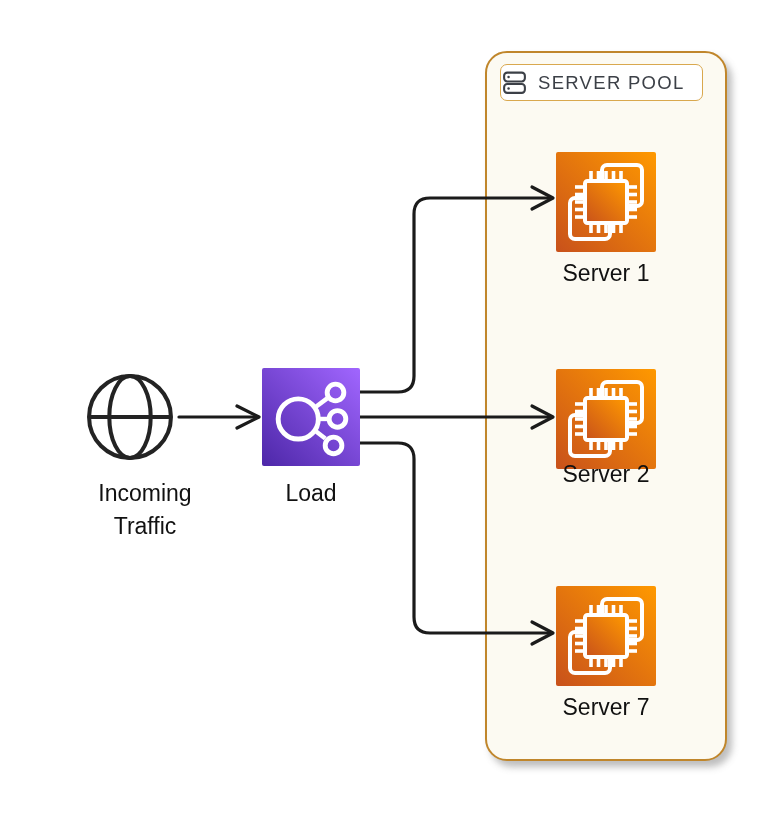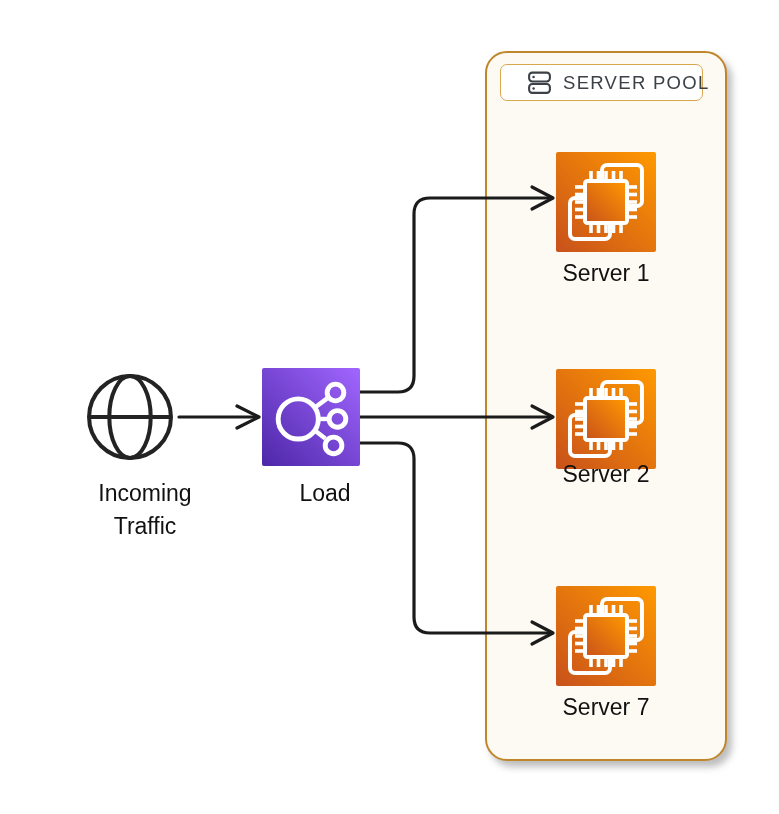--- a/index.html
+++ b/index.html
@@ -26,21 +26,21 @@
   .pool-badge {
     position: absolute;
     left: 13px; top: 11px;
     width: 203px; height: 37px;
     background: #ffffff;
     border: 1.5px solid #D9A84E;
     border-radius: 7px;
     display: flex;
     align-items: center;
     gap: 10px;
-    padding-left: 25px;
+    padding-left: 0;
     box-sizing: border-box;
   }
   .pool-badge .stack-icon { width: 27px; height: 27px; flex: 0 0 auto; }
   .pool-label {
     font-size: 18.5px;
     letter-spacing: 1.3px;
     color: #3C4047;
     white-space: nowrap;
   }
 
@@ -73,21 +73,21 @@
   
   .node-label {
     position: absolute;
     width: 180px;
     text-align: center;
     font-size: 23px;
     line-height: 33px;
     color: #111111;
   }
   .incoming-label { left: 55px;  top: 477px; }
-  .lb-label       { left: 235px; top: 477px; }
+  .lb-label       { left: 221px; top: 477px; }
   .server-label   { left: 516px; width: 180px; line-height: 28px; }
   .server-label-1 { top: 259px; }
   .server-label-2 { top: 460px; text-align: center; }
   .server-label-3 { top: 693px; }
 </style>
 </head>
 <body>
 
 <div class="canvas">
 

